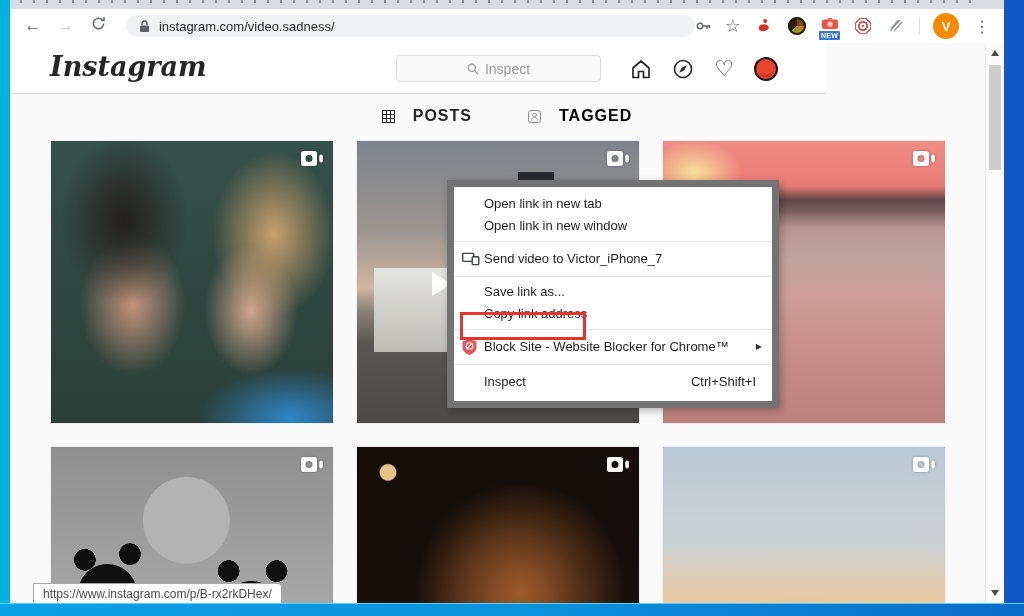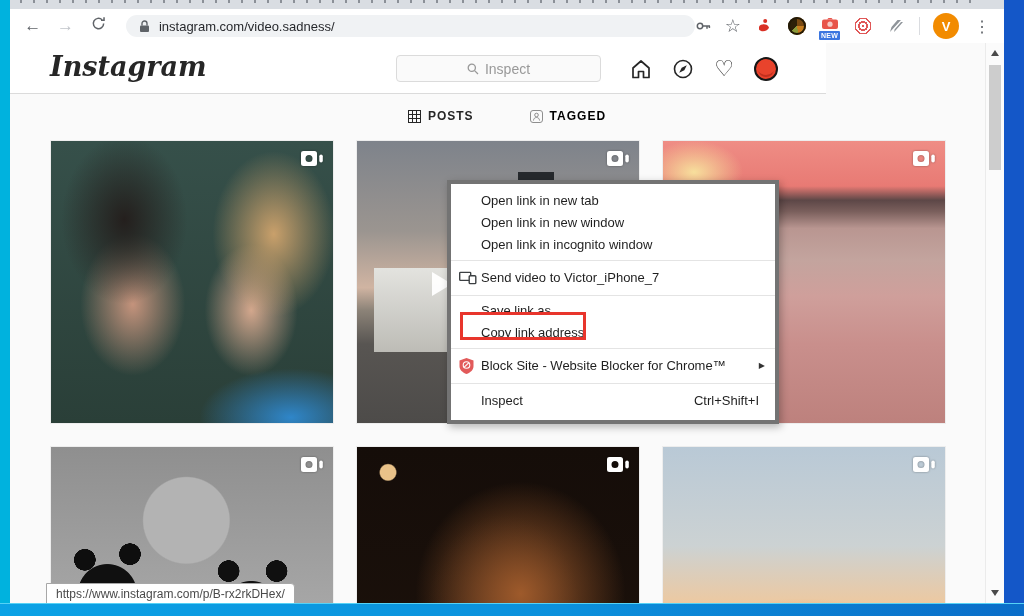--- a/index.html
+++ b/index.html
@@ -45,21 +45,21 @@
   .ig-logo { position:absolute; left:40px; top:8px; font-family:"DejaVu Serif", serif; font-style:italic;
              font-weight:bold; font-size:27px; color:#262626; }
   .ig-search { position:absolute; left:386px; top:12px; width:205px; height:27px; background:#fafafa;
       border:1px solid #dbdbdb; border-radius:4px; display:flex; align-items:center; justify-content:center;
       gap:6px; color:#999; font-size:14px; }
   .ig-nav { position:absolute; right:48px; top:0; height:51px; display:flex; align-items:center; gap:20px; }
   .ig-heart { font-size:22px; color:#262626; line-height:22px; }
   .ig-avatar { width:24px; height:24px; border-radius:50%; background:#e8432c; border:2px solid #161616;
       box-shadow:inset 0 0 0 2px #e8432c, inset 0 -4px 0 #c22f1e; }
   .ig-tabs { position:absolute; left:0; top:63px; width:994px; display:flex; justify-content:center; gap:56px; }
-  .ig-tab { display:flex; align-items:center; gap:7px; font-size:12px; font-weight:bold;
+  .ig-tab { display:flex; align-items:center; gap:18px; font-size:16px; font-weight:bold;
       letter-spacing:1px; color:#262626; height:20px; }
   .ig-tab.inactive { color:#000000; }
 
   .grid { position:absolute; left:41px; top:98px; width:894px; display:grid;
       grid-template-columns:repeat(3,282px); gap:24px; }
   .tile { width:282px; height:282px; position:relative; box-shadow:0 0 0 1px rgba(0,0,0,.05); }
   .vid-icon { position:absolute; top:10px; right:10px; filter:drop-shadow(0 0 1px rgba(0,0,0,.35)); }
 
   .tile1 { background:
       radial-gradient(90px 120px at 26% 28%, #241f1d 0%, rgba(36,31,29,0) 70%),
@@ -99,32 +99,32 @@
       linear-gradient(180deg,#b9c9d6 0%,#ccd2d3 35%,#ecc9a2 55%,#e8a35f 68%,#a8adb2 76%,#99a1a7 100%); }
   .tile6::after { content:""; position:absolute; left:53%; top:60%; width:24px; height:30px;
       background:#6e4036; border-radius:60% 40% 55% 45%; transform:rotate(-18deg); }
 
   .play-btn { position:absolute; left:422px; top:229px; width:0; height:0; z-index:5;
       border-left:20px solid #fff; border-top:12px solid rgba(0,0,0,0); border-bottom:12px solid rgba(0,0,0,0);
       opacity:.95; }
 
   
   .ctx-menu { position:absolute; left:437px; top:137px; width:332px; background:#fff; z-index:10;
-      border:4px solid #737373; box-shadow:2px 3px 8px rgba(0,0,0,.28); padding:6px 0; font-size:13px; color:#1f1f1f; }
+      border:7px solid #737373; box-shadow:2px 3px 8px rgba(0,0,0,.28); padding:6px 0; font-size:13px; color:#1f1f1f; }
   .ctx-item { height:22px; line-height:22px; padding-left:30px; position:relative; white-space:nowrap; }
   .ctx-item.tall { height:26px; line-height:26px; }
   .ctx-sep { height:1px; background:#e4e4e4; margin:4px 0; }
   .ctx-icon { position:absolute; left:8px; top:50%; transform:translateY(-50%); display:flex; }
   .ctx-shortcut { position:absolute; right:16px; top:0; }
   .ctx-arrow { position:absolute; right:10px; top:50%; transform:translateY(-50%); font-size:8px; color:#333; }
 
   .red-box { position:absolute; left:450px; top:269px; width:126px; height:28px;
       border:3px solid #e8352c; z-index:12; }
 
-  .status-bubble { position:absolute; left:36px; top:540px; height:21px; z-index:15; background:#fff;
+  .status-bubble { position:absolute; left:23px; top:540px; height:21px; z-index:15; background:#fff;
       border:1px solid #a7a7a7; border-top-right-radius:4px; display:flex; align-items:center;
       padding:0 9px; font-size:12px; color:#4a4a4a; white-space:nowrap; }
 
   
   .scrollbar { position:absolute; left:975px; top:0; width:19px; height:560px; background:#fbfbfb;
       border-left:1px solid #ebebeb; }
   .sb-up, .sb-down { position:absolute; left:5px; width:0; height:0; }
   .sb-up { top:7px; border-left:4px solid rgba(0,0,0,0); border-right:4px solid rgba(0,0,0,0); border-bottom:6px solid #4a4a4a; }
   .sb-down { bottom:7px; border-left:4px solid rgba(0,0,0,0); border-right:4px solid rgba(0,0,0,0); border-top:6px solid #4a4a4a; }
   .sb-thumb { position:absolute; left:3px; top:22px; width:12px; height:105px; background:#cdcdcd; }
@@ -276,21 +276,20 @@
               <rect x="18.3" y="3.5" width="3.5" height="8" rx="1.75" fill="#fff"></rect>
             </svg>
         </div>
       </div>
 
       <div class="play-btn"></div>
 
       <div class="ctx-menu">
         <div class="ctx-item">Open link in new tab</div>
         <div class="ctx-item">Open link in new window</div>
-        <div class="ctx-item">Open link in incognito window</div>
         <div class="ctx-sep"></div>
         <div class="ctx-item tall">
           <span class="ctx-icon">
             <svg width="18" height="13" viewBox="0 0 18 13">
                 <rect x="0.7" y="0.7" width="11" height="8.2" rx="0.8" fill="none" stroke="#3c4043" stroke-width="1.4"></rect>
                 <rect x="10.2" y="4.3" width="6.6" height="8" rx="1" fill="#fff" stroke="#3c4043" stroke-width="1.4"></rect>
               </svg>
           </span>
           <span>Send video to Victor_iPhone_7</span>
         </div>

